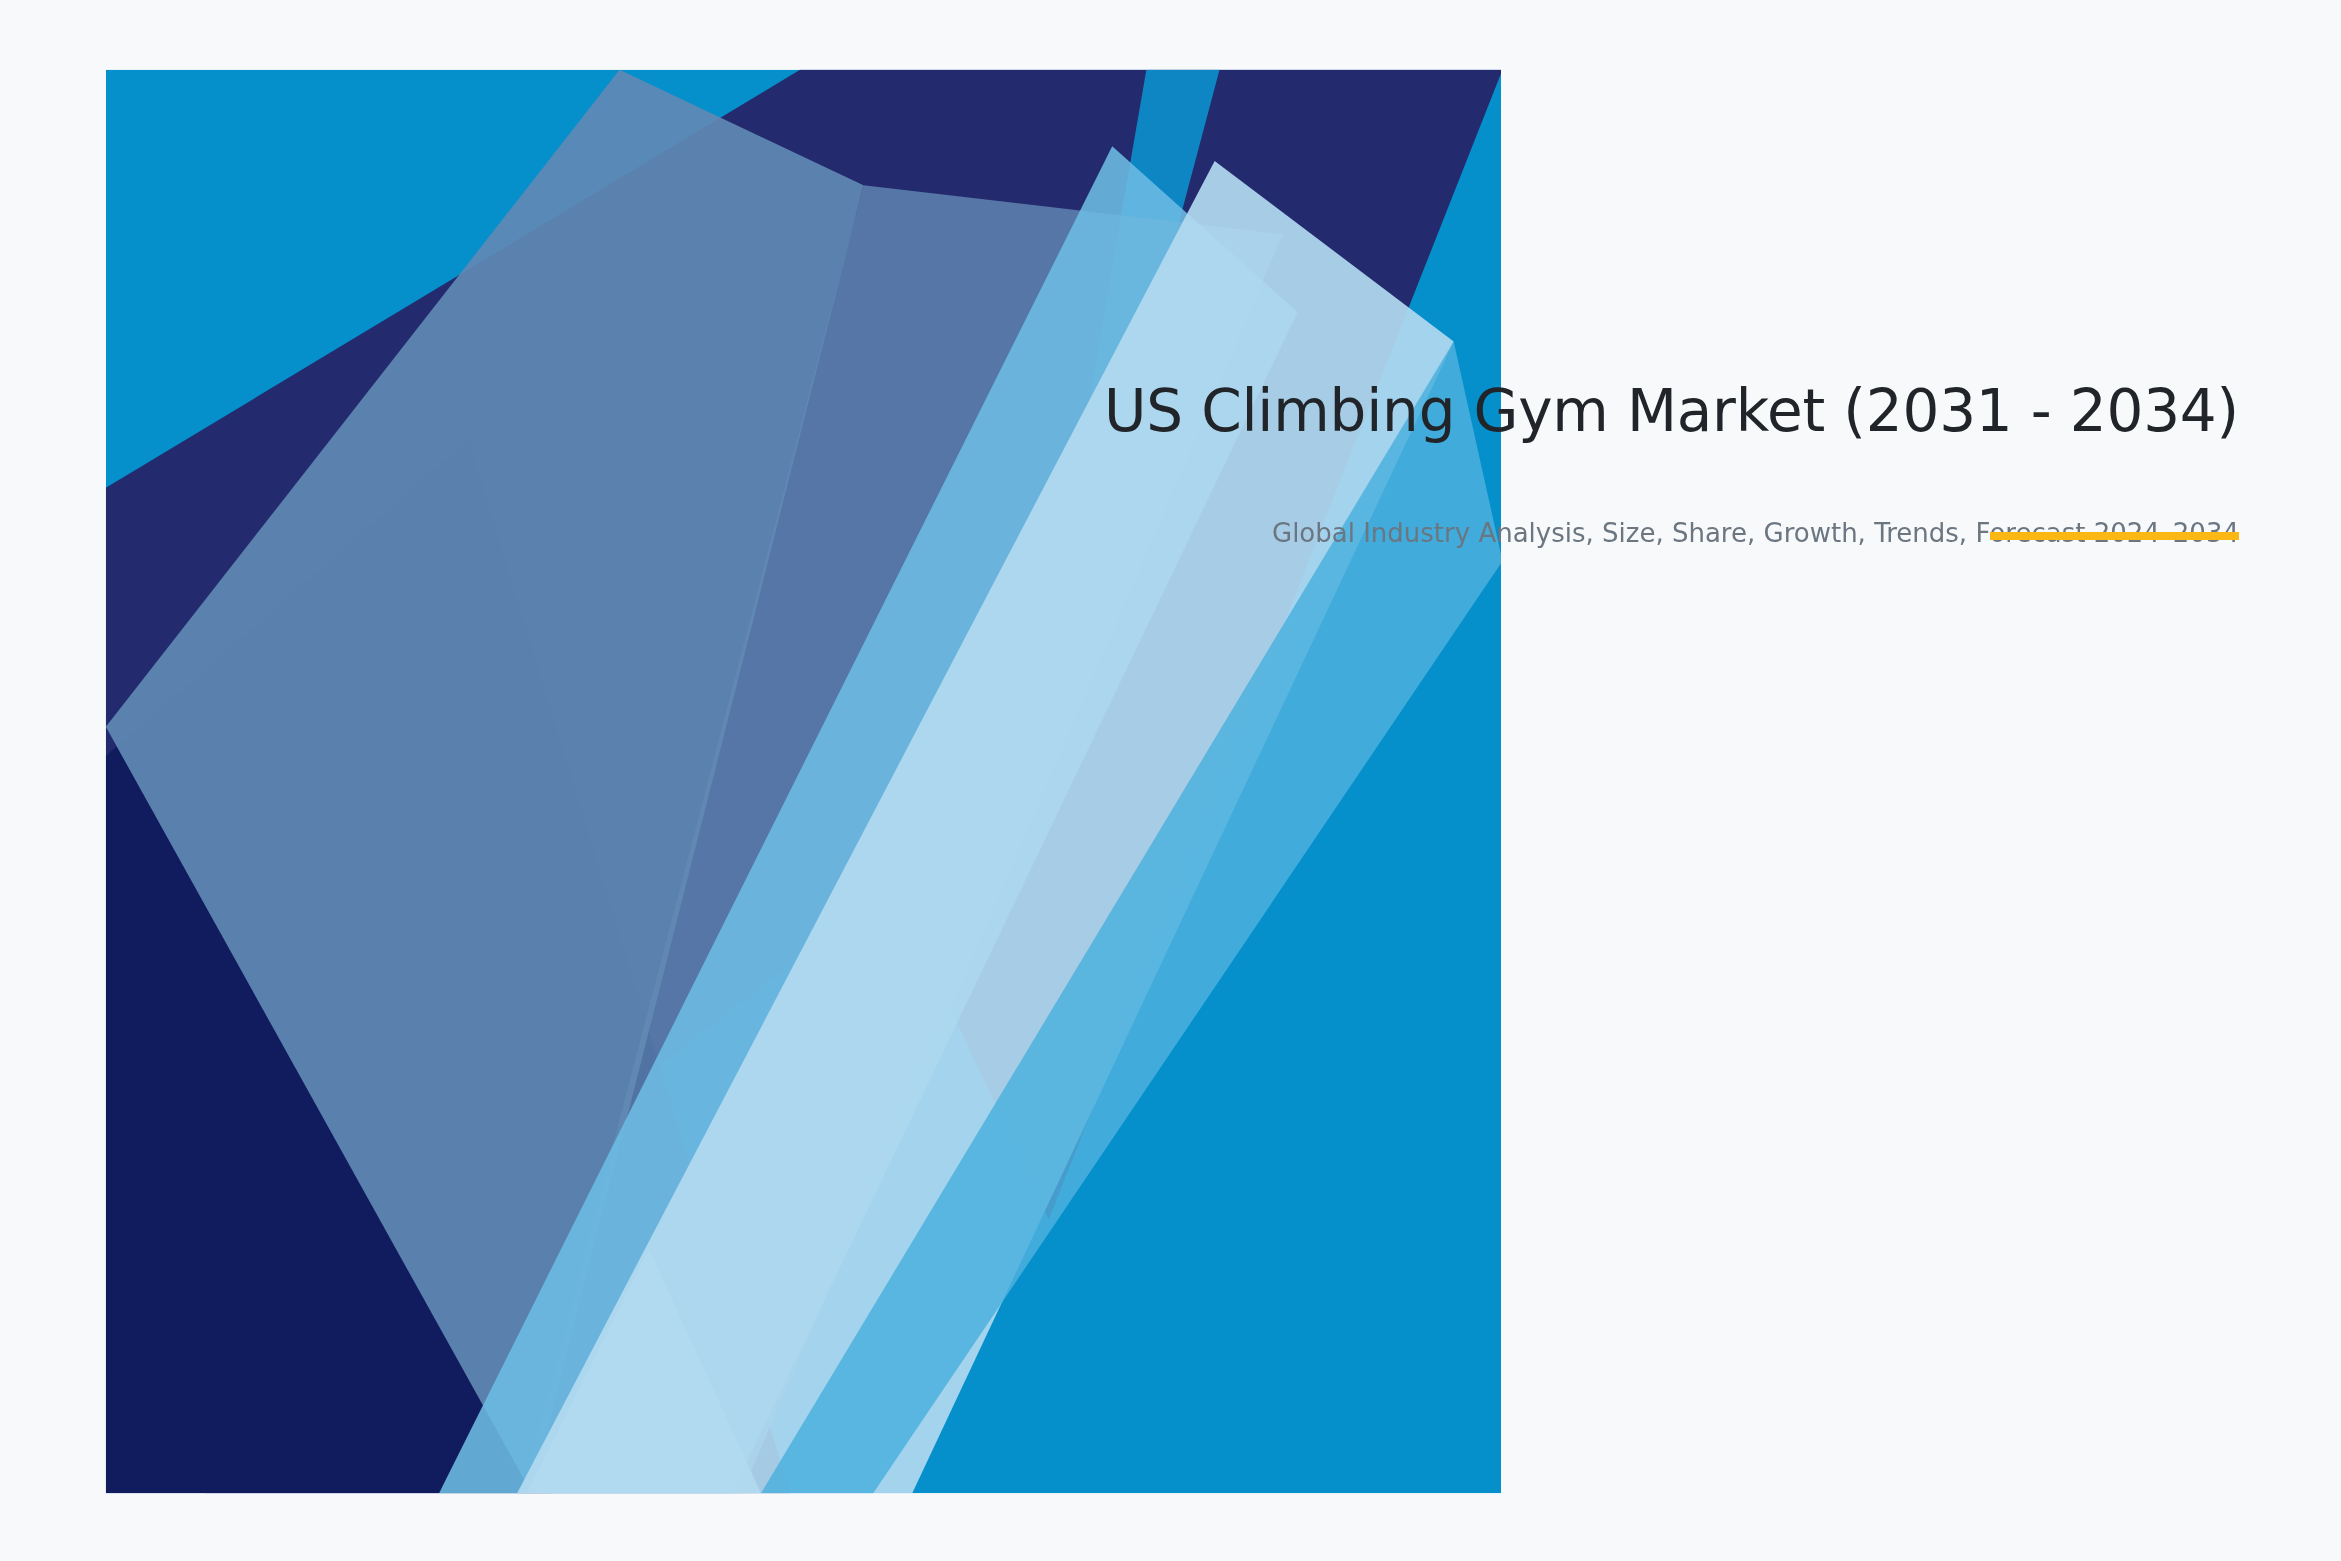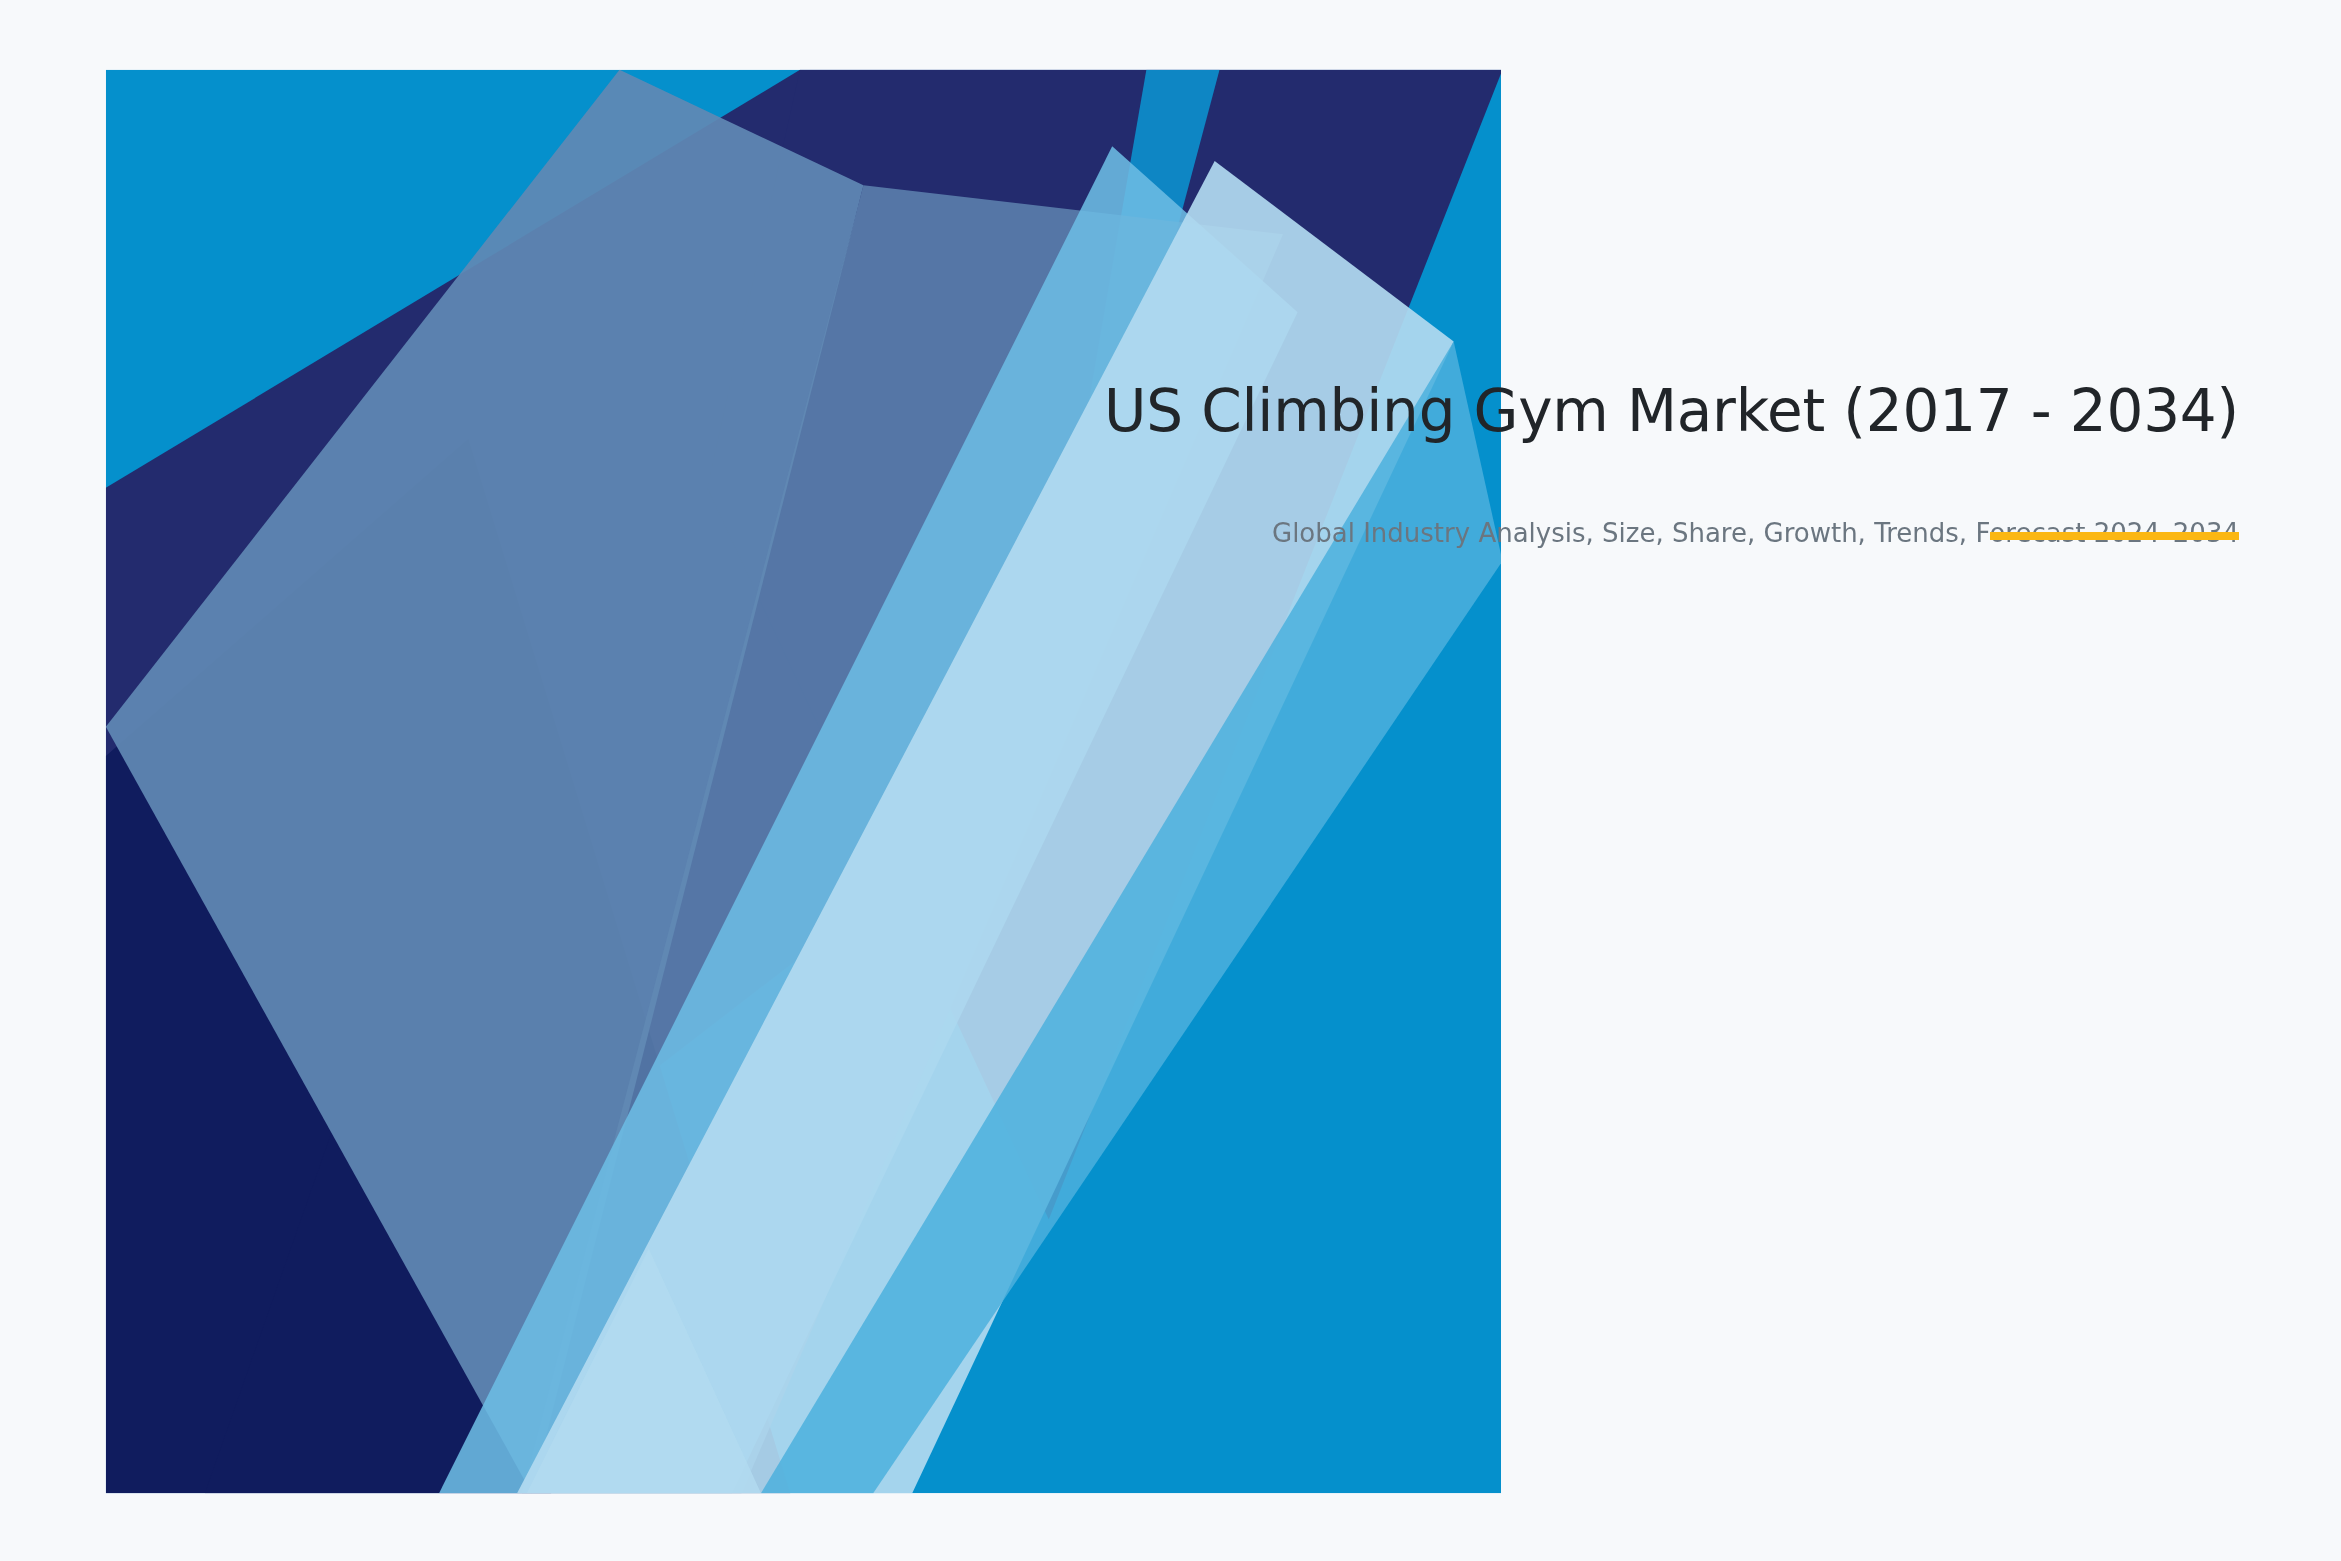--- a/index.html
+++ b/index.html
@@ -126,21 +126,21 @@
 
         <polygon points="1330,2560 1560,3061 1080,3061" fill="#b2daf0" opacity="0.85"></polygon>
       </g>
     </svg>
   </div>
 
   <div class="text-block">
 
     <div class="title-wrap">
       <div class="title-accent"></div>
-      <h1 class="title">US Climbing Gym Market (2017 - 2034)</h1>
+      <h1 class="title">US Climbing Gym Market (2031 - 2034)</h1>
     </div>
 
     <p class="subtitle">Global Industry Analysis, Size, Share, Growth, Trends, Forecast 2024–2034</p>
 
   </div>
 
 </div>
 
 
 </body></html>

